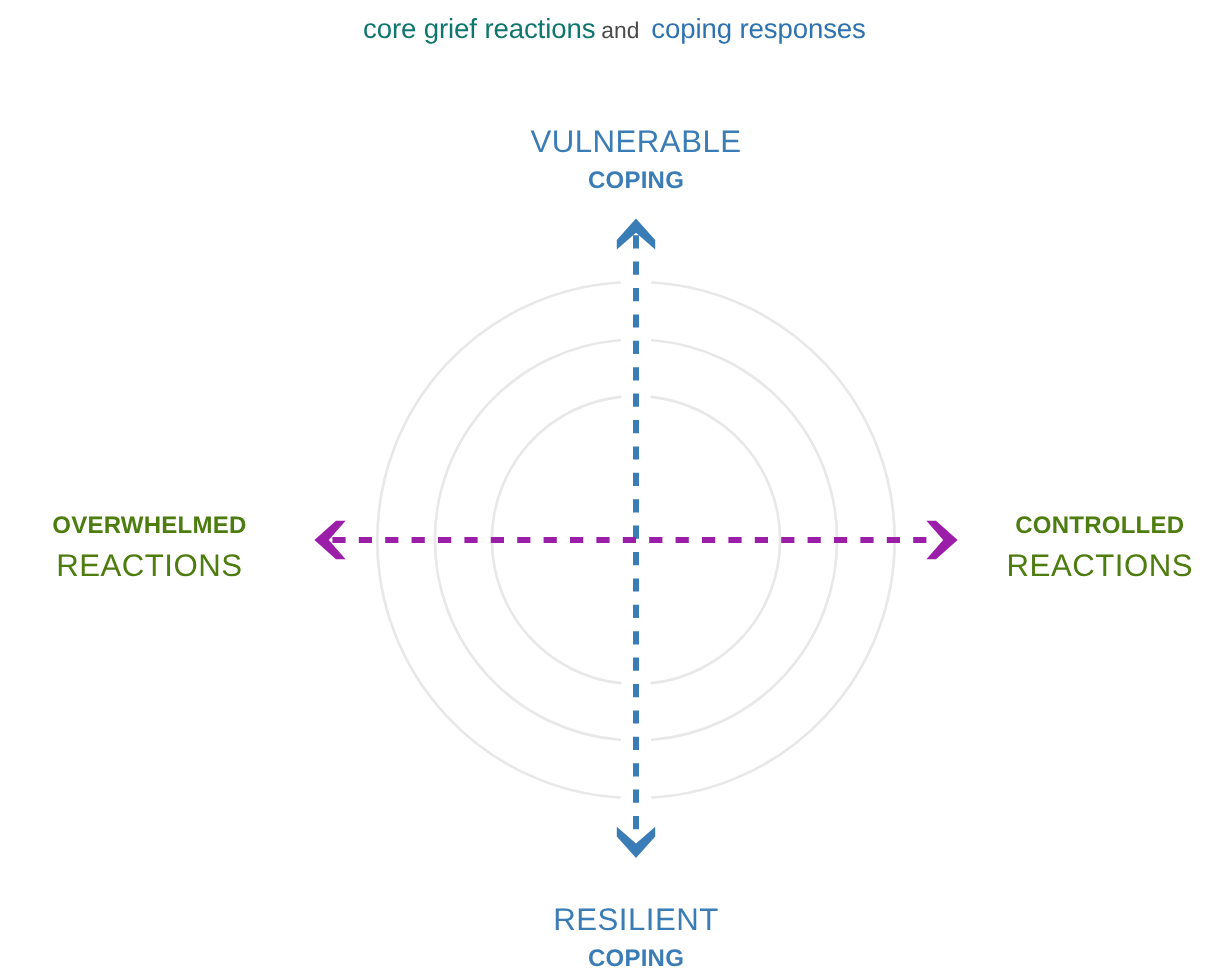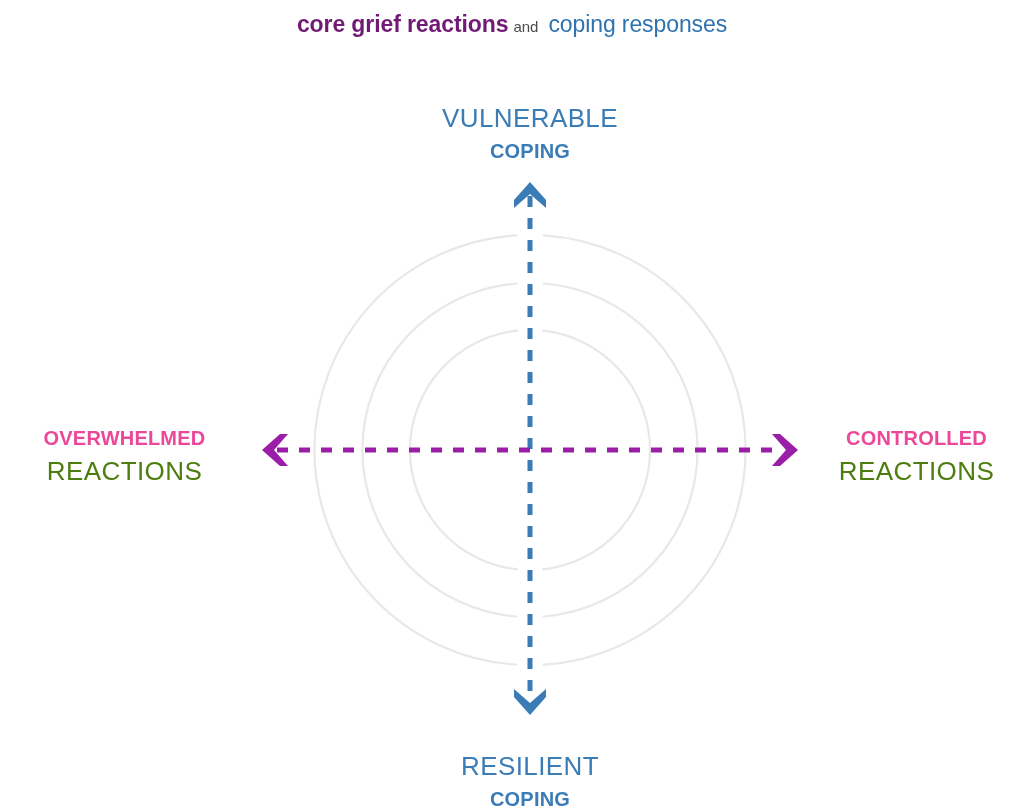--- a/index.html
+++ b/index.html
@@ -21,28 +21,28 @@
     position: absolute;
     top: 8px;
     left: 0;
     width: 1024px;
     text-align: center;
     white-space: nowrap;
     font-size: 23px;
     line-height: 32px;
   }
   #title-bar .t-purple {
-    color: #701a75;
-    font-weight: 700;
+    color: #0f766e;
+    font-weight: 400;
     letter-spacing: -0.1px;
   }
   #title-bar .t-and {
     color: #4a4a4a;
     font-weight: 400;
-    font-size: 15px;
+    font-size: 19px;
     padding: 0 5px;
   }
   #title-bar .t-blue {
     color: #2E72B0;
     font-weight: 400;
     letter-spacing: -0.1px;
     padding-left: 5px;
   }
 
   
@@ -73,21 +73,21 @@
     letter-spacing: 0.4px;
   }
   .axis-label .ln-bold {
     display: block;
     font-weight: 700;
     font-size: 20px;
     letter-spacing: 0.2px;
   }
   .lbl-blue .ln-light, .lbl-blue .ln-bold { color: #3A7CB5; }
   .lbl-purple .ln-light { color: #4d7c0f; }
-  .lbl-purple .ln-bold  { color: #ec4899; }
+  .lbl-purple .ln-bold  { color: #4d7c0f; }
 
   #label-top {
     left: 330px;
     top: 102px;
     width: 400px;
   }
   #label-bottom {
     left: 330px;
     top: 734px;
     width: 400px;

